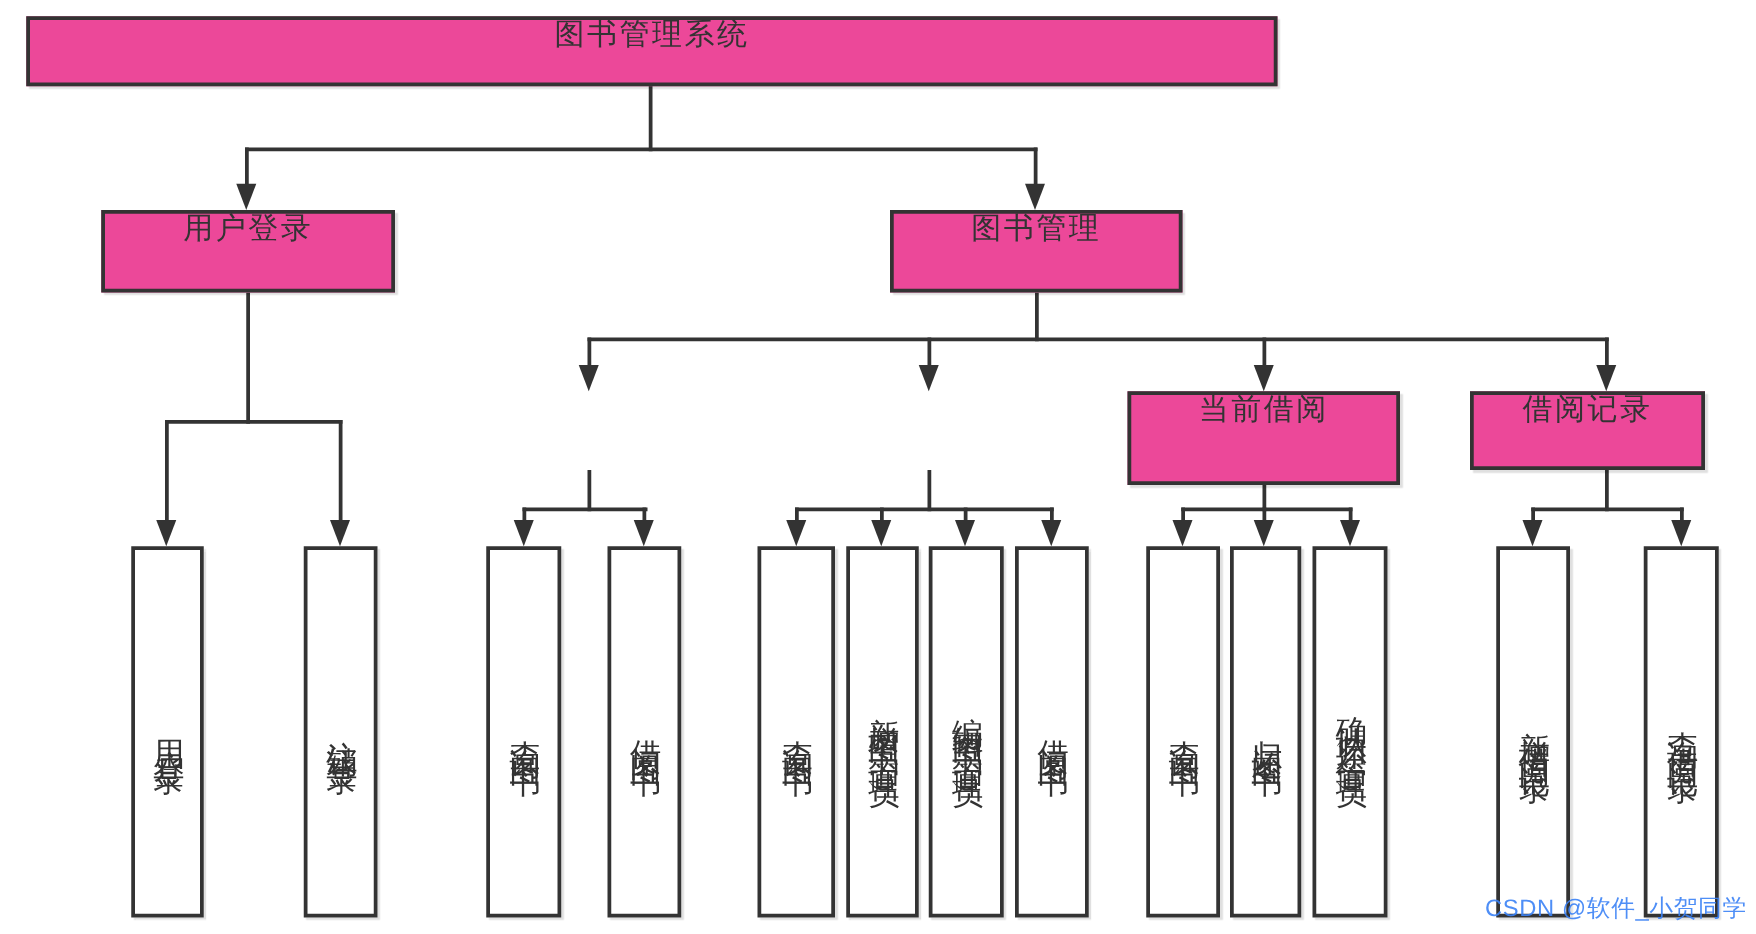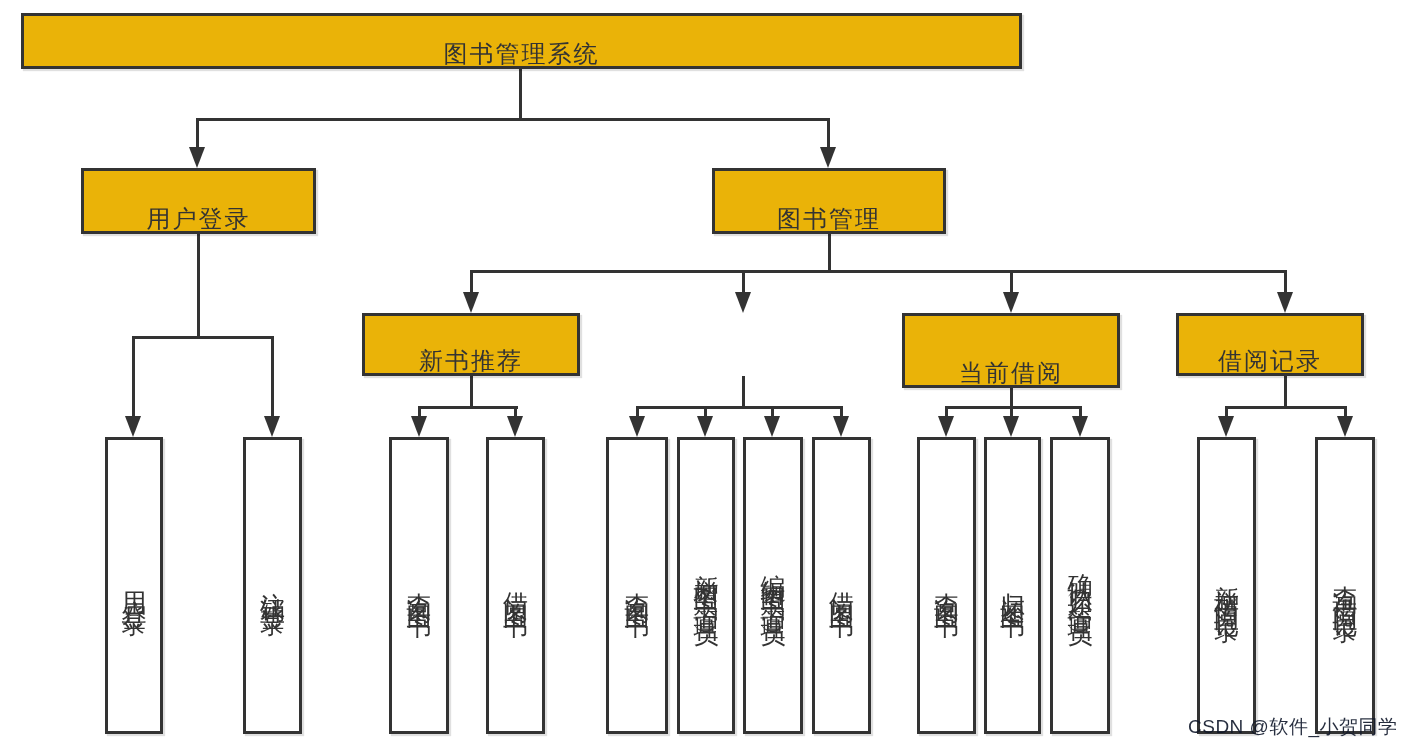--- a/index.html
+++ b/index.html
@@ -25,23 +25,23 @@
   .arrow{
     position:absolute;width:0;height:0;
     border-left:8px solid transparent;
     border-right:8px solid transparent;
     border-top:21px solid var(--line);
   }
 
   
   .node{
     position:absolute;
-    background:#eab308;
+    background:#ec4899;
     border:3px solid var(--line);
-    display:flex;align-items:flex-end;justify-content:center;
+    display:flex;align-items:flex-start;justify-content:center;
     box-shadow:2px 2px 1px rgba(0,0,0,0.12);
   }
   .node .lbl{
     font-size:24px;letter-spacing:2px;line-height:1;white-space:nowrap;
   }
 
   
   .leaf{
     position:absolute;top:437px;height:297px;
     background:#ffffff;
@@ -50,21 +50,21 @@
     box-shadow:2px 2px 1px rgba(0,0,0,0.12);
   }
   .leaf .vlbl{
     writing-mode:vertical-rl;
     font-size:25px;letter-spacing:7px;line-height:1;
     white-space:nowrap;
   }
 
   .watermark{
     position:absolute;left:1188px;top:714px;z-index:5;
-    font-size:19px;letter-spacing:0.5px;color:#0f172a;opacity:0.9;
+    font-size:19px;letter-spacing:0.5px;color:#3b82f6;opacity:0.9;
     white-space:nowrap;
   }
 </style>
 </head>
 <body>
 
 <div class="canvas">
 
   <div class="ln v" style="left:519px;top:68px;height:53px"></div>
   <div class="ln h" style="left:196px;top:118px;width:634px"></div>
@@ -129,23 +129,20 @@
     <span class="lbl">图书管理系统</span>
   </div>
 
   <div class="node" style="left:81px;top:168px;width:235px;height:66px">
     <span class="lbl">用户登录</span>
   </div>
   <div class="node" style="left:712px;top:168px;width:234px;height:66px">
     <span class="lbl">图书管理</span>
   </div>
 
-  <div class="node" style="left:362px;top:313px;width:218px;height:63px">
-    <span class="lbl">新书推荐</span>
-  </div>
   <div class="node" style="left:902px;top:313px;width:218px;height:75px">
     <span class="lbl">当前借阅</span>
   </div>
   <div class="node" style="left:1176px;top:313px;width:188px;height:63px">
     <span class="lbl">借阅记录</span>
   </div>
 
   <div class="leaf" style="left:105px;width:58px">
     <span class="vlbl">用户登录</span>
   </div>

